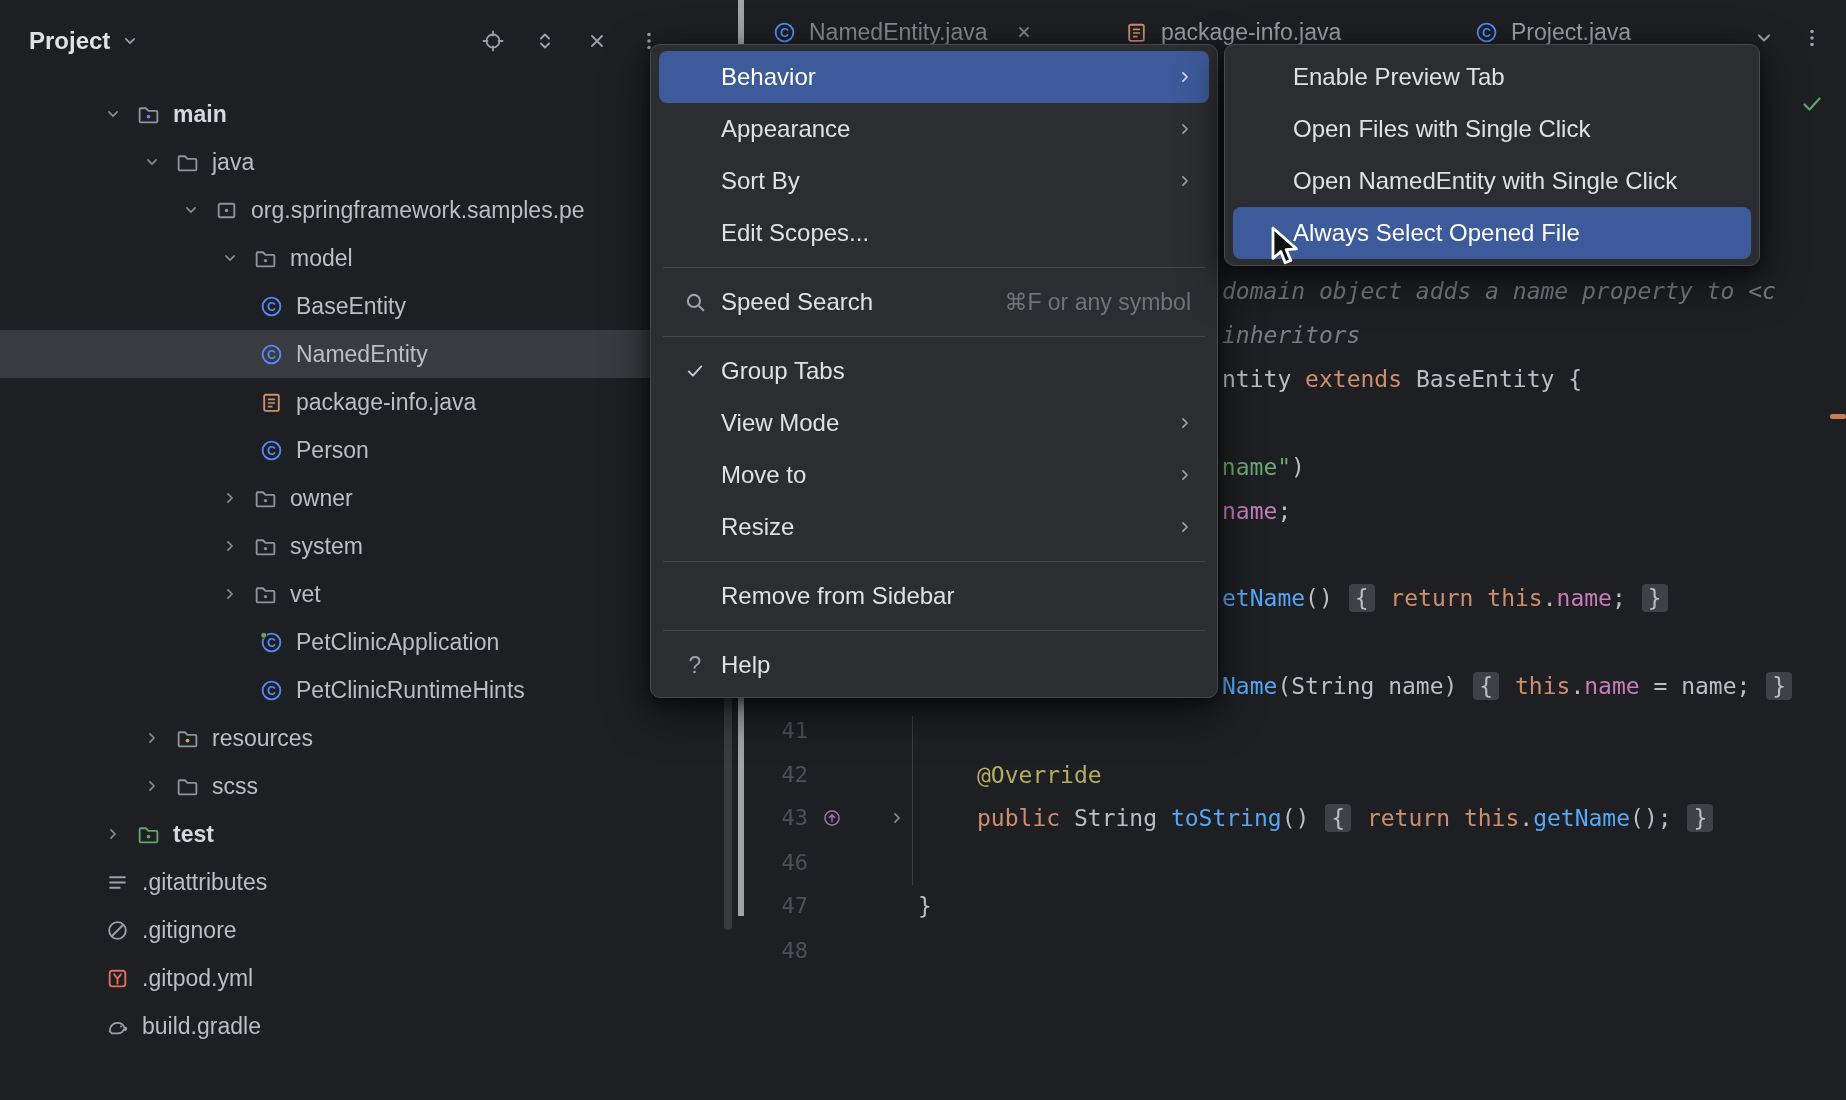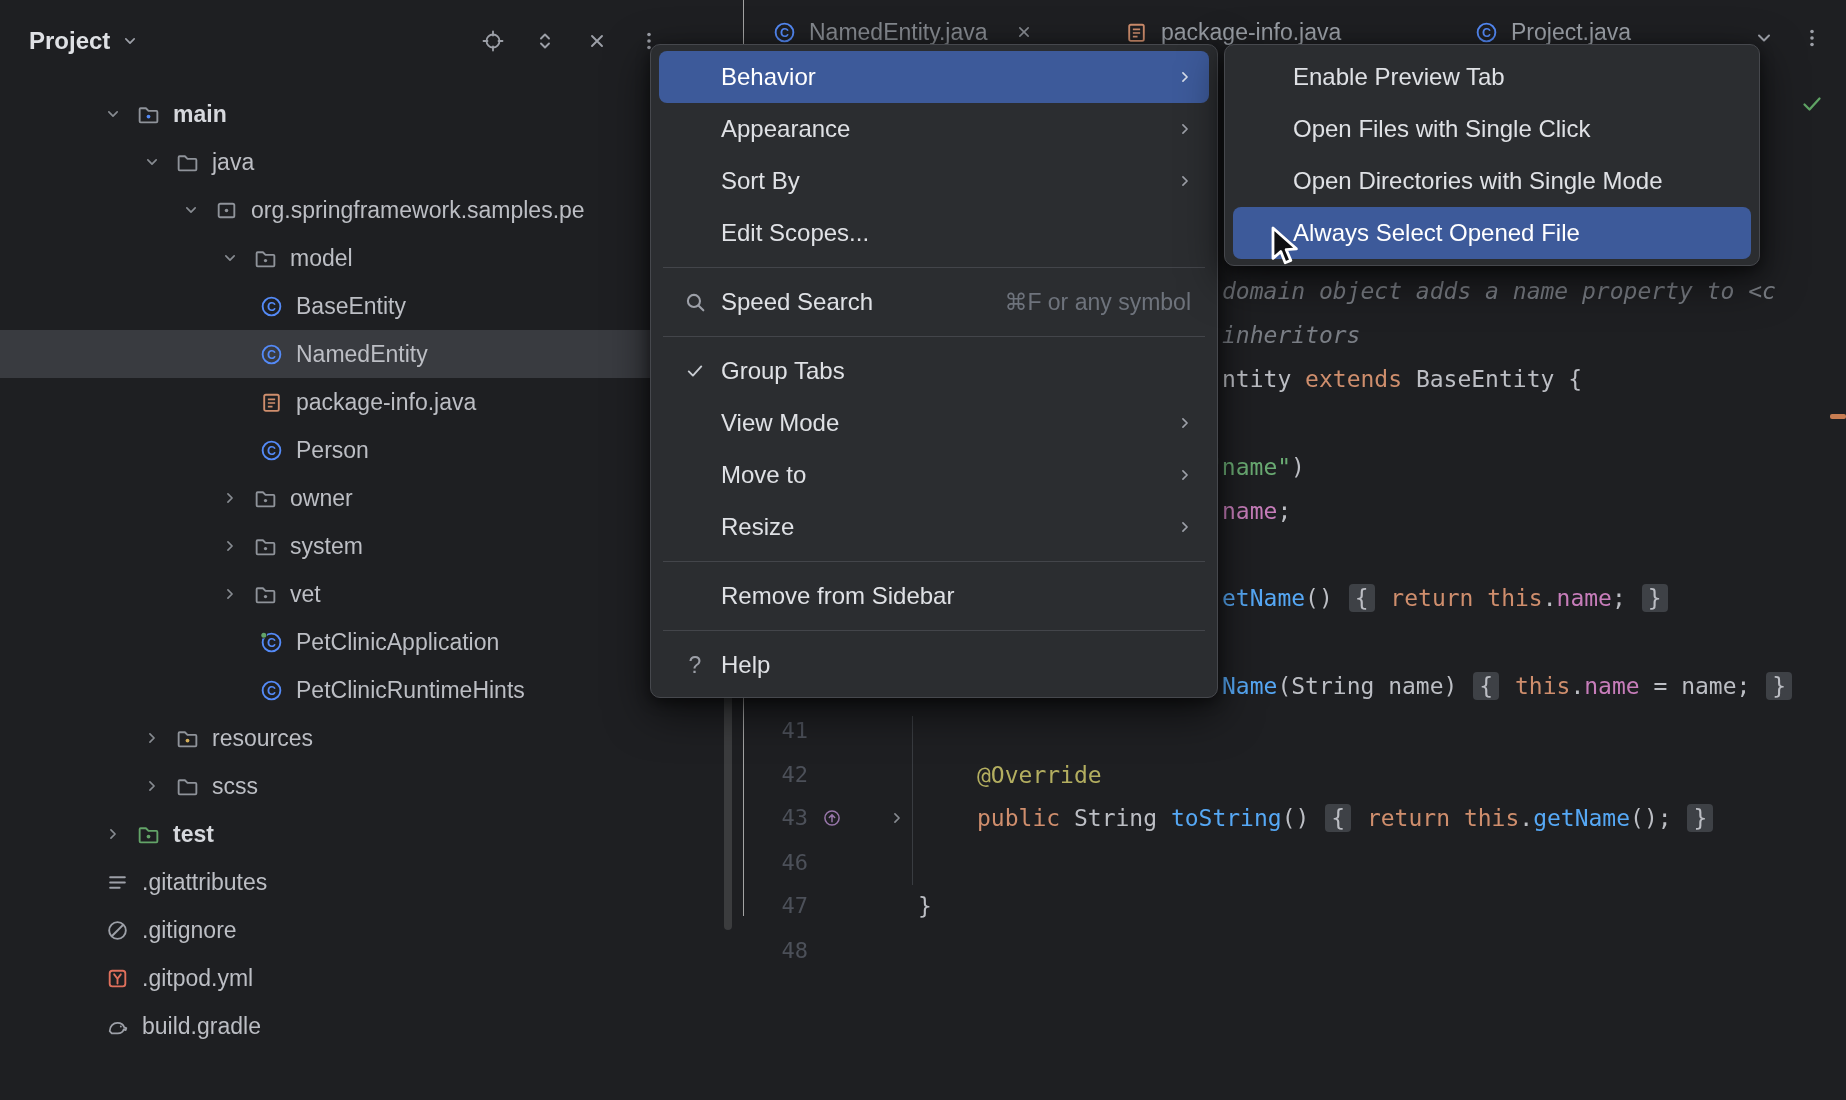--- a/index.html
+++ b/index.html
@@ -1,21 +1,21 @@
 <!DOCTYPE html>
 <html><head>
 <meta charset="utf-8">
 <style>
   * { box-sizing: border-box; margin: 0; padding: 0; }
   html, body { background: #1e1f22; }
   body { font-family: "Liberation Sans", "DejaVu Sans", sans-serif; }
   .app { position: relative; width: 1846px; height: 1100px; overflow: hidden; background: #1e1f22; }
 
   
-  .project-panel { position: absolute; left: 0; top: 0; width: 744px; height: 916px; background: #1e1f22; border-right: 1px solid #a3a3a3; }
+  .project-panel { position: absolute; left: 0; top: 0; width: 744px; height: 916px; background: #1e1f22; border-right: 6px solid #a3a3a3; }
   .panel-header { position: relative; height: 82px; display: flex; align-items: center; padding-left: 29px; }
   .panel-title { font-size: 24px; font-weight: 600; color: #dfe1e5; }
   .panel-title-chev { margin-left: 10px; display: inline-flex; color: #9da0a8; }
   .header-icons { position: absolute; left: 481px; top: 29px; display: flex; gap: 28px; }
   .hicon { width: 24px; height: 24px; color: #9da0a8; cursor: default; }
 
   .tree { padding-top: 8px; }
   .row { height: 48px; display: flex; align-items: center; font-size: 23px; color: #bcbec4; white-space: nowrap; text-align: center; }
   .row.sel { background: #393b40; }
   .p0 { padding-left: 94px; } .p1 { padding-left: 133px; } .p2 { padding-left: 172px; }
@@ -545,21 +545,21 @@
   </div>
 
   <div class="popup popup-sub">
     <div class="menu-item">
       <span>Enable Preview Tab</span>
     </div>
     <div class="menu-item">
       <span>Open Files with Single Click</span>
     </div>
     <div class="menu-item">
-      <span>Open Directories with Single Mode</span>
+      <span>Open NamedEntity with Single Click</span>
     </div>
     <div class="menu-item hl">
       <span>Always Select Opened File</span>
     </div>
   </div>
 
   <svg class="cursor" width="34" height="40" viewBox="0 0 17 20">
     <path d="M1.5 1 L1.5 16.2 L5.4 12.8 L7.6 18.4 L10.4 17.2 L8.1 11.8 L13.2 11.4 Z" fill="#101113" stroke="#ffffff" stroke-width="1.4" stroke-linejoin="round"></path>
   </svg>
 

